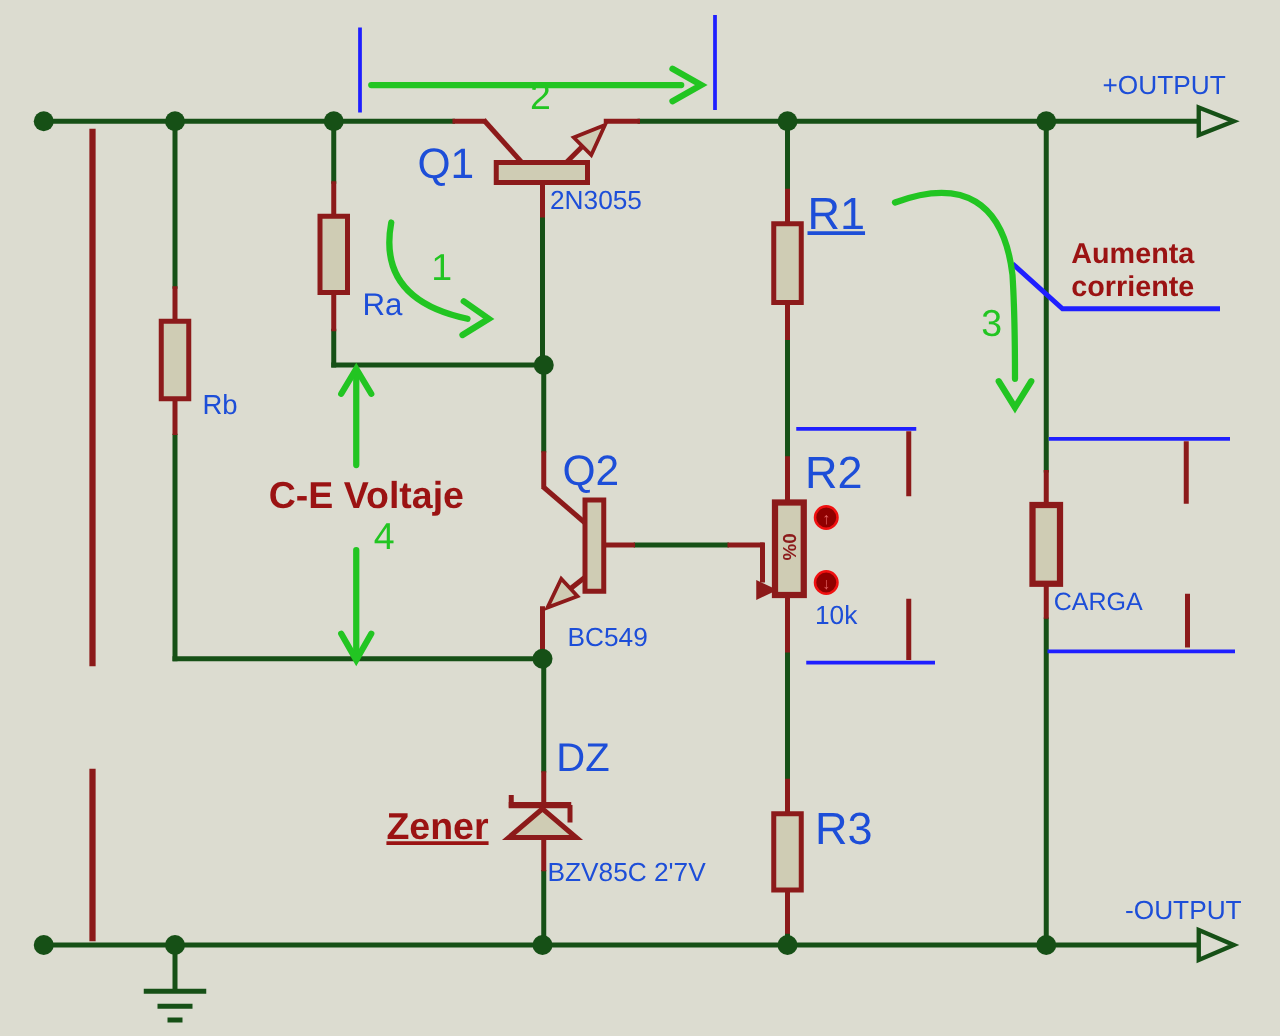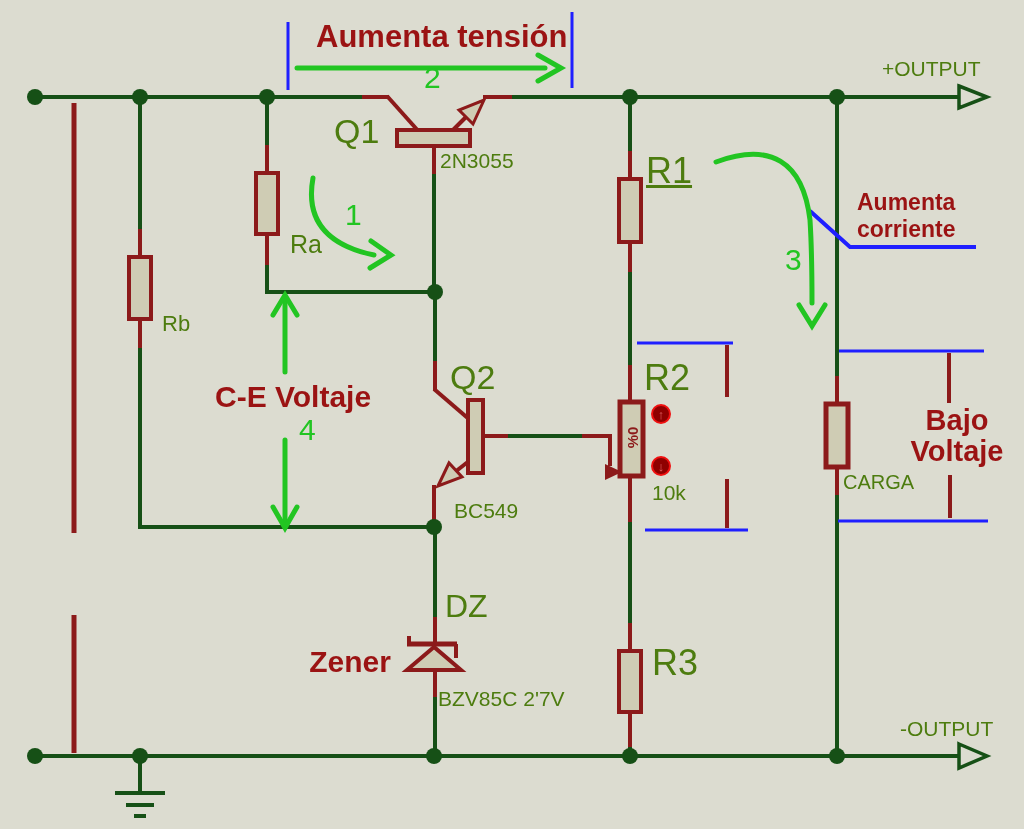--- a/index.html
+++ b/index.html
@@ -1,21 +1,21 @@
 <!DOCTYPE html>
 <html><head>
 <meta charset="utf-8">
 <style>
   html,body{margin:0;padding:0;background:#dcdcd0;}
   .stage{
     position:relative;width:1024px;height:829px;overflow:hidden;
     background:#dcdcd0;font-family:"Liberation Sans",sans-serif;
   }
   .stage svg{position:absolute;left:0;top:0;}
-  .lbl{position:absolute;white-space:nowrap;line-height:1;color:#4d7c0f;}
+  .lbl{position:absolute;white-space:nowrap;line-height:1;color:#1d4ed8;}
   .red{color:#9b1313;font-weight:bold;}
   .grn{color:#22c522;}
   .ctr{text-align:center;white-space:normal;}
   .potbtn{
     position:absolute;width:20px;height:20px;border-radius:50%;
     background:#8f0000;border:2px solid #f01010;box-sizing:border-box;
     color:#e06060;font-size:13px;font-weight:bold;display:flex;
     align-items:center;justify-content:center;cursor:pointer;line-height:1;
   }
   .wiper{
@@ -190,27 +190,22 @@
   </div>
   <div class="potbtn" style="left:651px;top:456px;">
     <span>↓</span>
   </div>
 
   <span class="lbl grn" style="left:424px;top:63px;font-size:30px;">2</span>
   <span class="lbl grn" style="left:345px;top:200px;font-size:30px;">1</span>
   <span class="lbl grn" style="left:785px;top:245px;font-size:30px;">3</span>
   <span class="lbl grn" style="left:299px;top:415px;font-size:30px;">4</span>
 
-  <span class="lbl red" style="left:316px;top:21px;font-size:31px;">Aumenta tensión</span>
   <div class="lbl red" style="left:857px;top:189px;font-size:23px;line-height:27px;">
     <div>Aumenta</div>
     <div>corriente</div>
   </div>
   <span class="lbl red" style="left:215px;top:382px;font-size:30px;">C-E Voltaje</span>
-  <div class="lbl red ctr" style="left:300px;top:644px;width:100px;font-size:30px;line-height:35px;">
+  <div class="lbl red ctr" style="left:300px;top:644px;width:100px;font-size:30px;line-height:35px;text-decoration:underline;">
     <div>Zener</div>
   </div>
-  <div class="lbl red ctr" style="left:903px;top:405px;width:108px;font-size:29px;line-height:31px;">
-    <div>Bajo</div>
-    <div>Voltaje</div>
-  </div>
 
 </div>
 
 </body></html>

